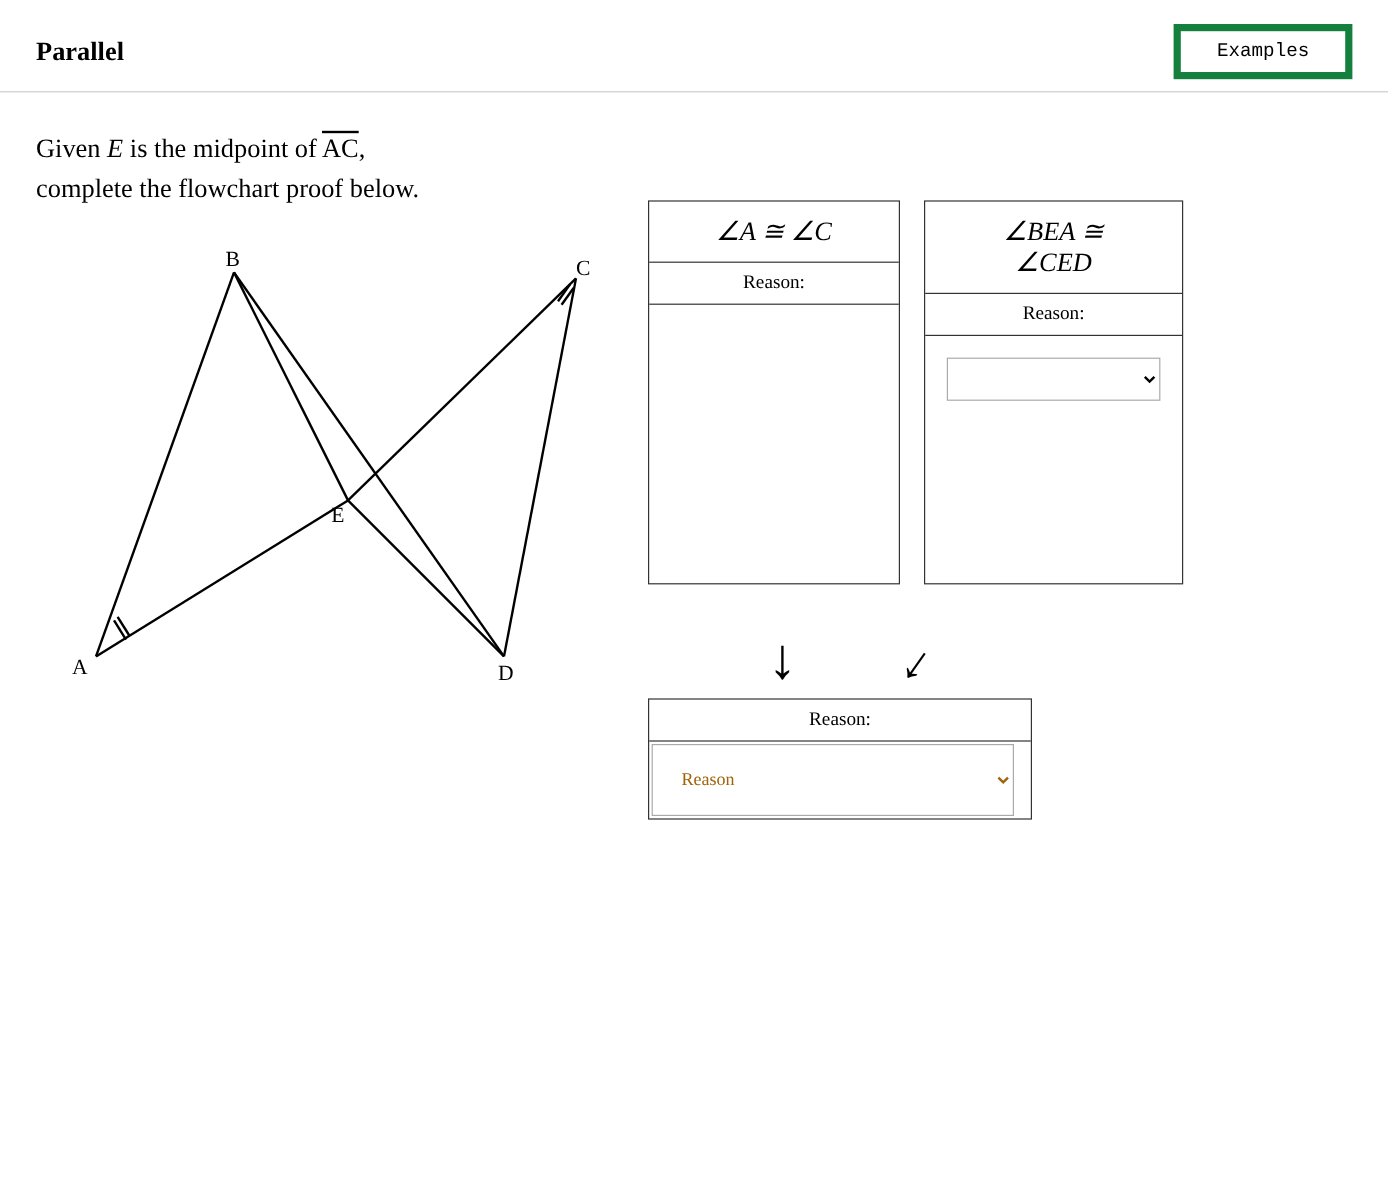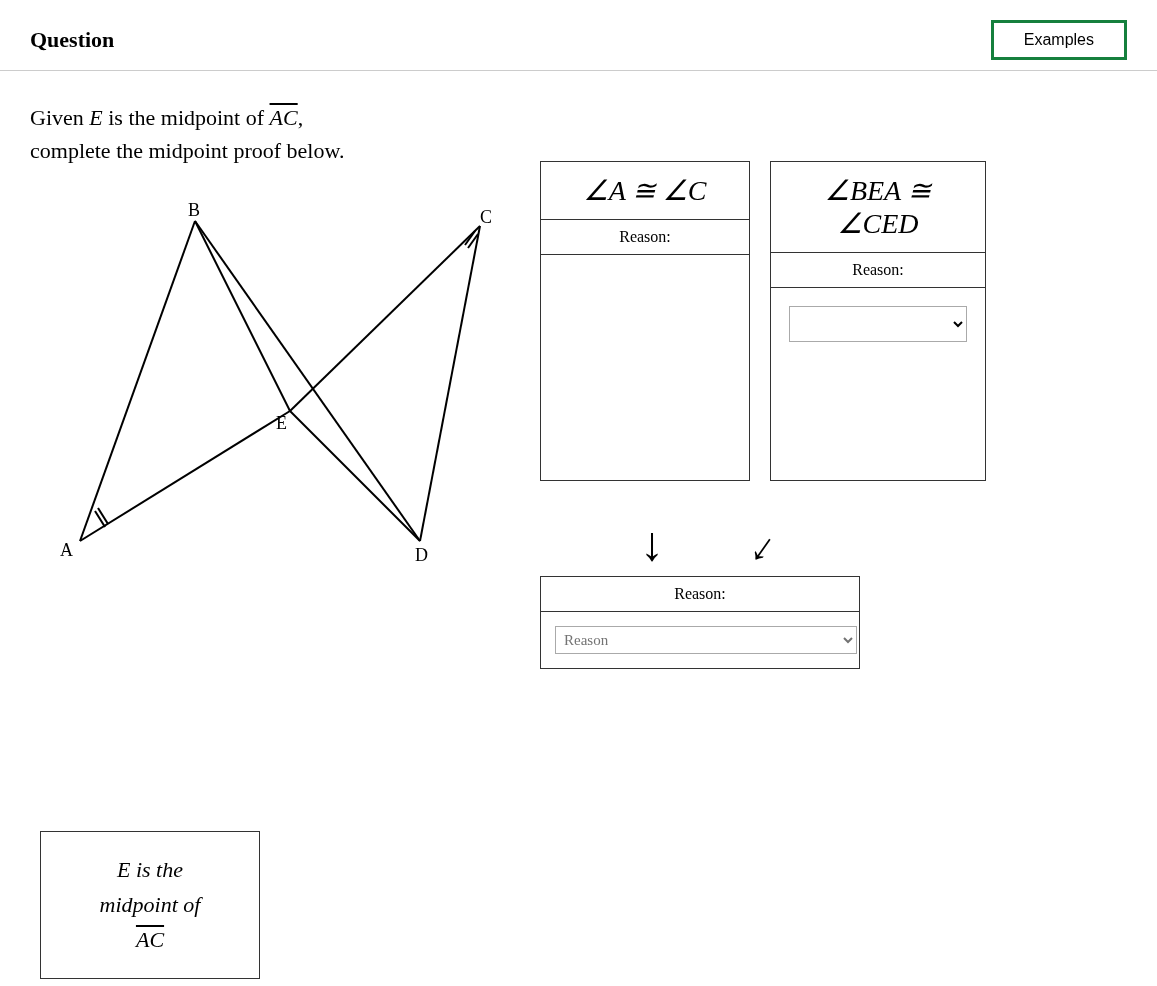--- a/index.html
+++ b/index.html
@@ -18,43 +18,42 @@
       align-items: center;
       padding: 20px 30px 10px 30px;
       border-bottom: 1px solid #ccc;
     }
     .question-label {
       font-weight: bold;
       font-size: 22px;
       margin-right: auto;
     }
     .examples-btn {
-      border: 3px solid #15803d;
+      border: 6px solid #15803d;
       padding: 8px 30px;
       font-size: 16px;
       background: #fff;
       cursor: pointer;
-      font-family: Liberation Sans, sans-serif;
+      font-family: Liberation Mono, monospace;
     }
 
     
     .main {
       padding: 30px 30px 30px 30px;
       position: relative;
     }
 
     .given-text {
       font-size: 22px;
       line-height: 1.5;
       margin-bottom: 30px;
       max-width: 480px;
     }
     .overline {
       text-decoration: overline;
-      font-style: italic;
     }
 
     
     .diagram-area {
       position: absolute;
       top: 100px;
       left: 20px;
       width: 520px;
       height: 420px;
     }
@@ -85,21 +84,21 @@
     }
 
     .proof-box-angle-bea {
       width: 216px;
       min-height: 300px;
     }
 
     .proof-box-header {
       padding: 12px 10px;
       text-align: center;
-      font-size: 28px;
+      font-size: 22px;
       font-style: italic;
       border-bottom: 1px solid #333;
     }
 
     .proof-box-reason-label {
       text-align: center;
       padding: 8px;
       font-size: 16px;
       border-bottom: 1px solid #333;
     }
@@ -176,50 +175,50 @@
     }
 
     
     svg {
       width: 480px;
       height: 420px;
     }
 
     .bottom-reason-select {
       width: calc(100% - 16px);
-      margin: 14px;
-      padding: 4px;
+      margin: 2px;
+      padding: 20px;
       font-size: 15px;
       font-family: Georgia, serif;
       border: 1px solid #aaa;
-      color: #737373;
+      color: #a16207;
       background: #fff;
       cursor: pointer;
     }
 
     .reason-label-center {
       text-align: center;
       padding: 8px;
       font-size: 16px;
       border-bottom: 1px solid #333;
     }
   </style>
 </head>
 <body>
 
 <div class="header">
-  <span class="question-label">Question</span>
+  <span class="question-label">Parallel</span>
   <button class="examples-btn">Examples</button>
 </div>
 
 <div class="main">
 
   <div class="given-text">
     <span>Given <em>E</em> is the midpoint of <span class="overline">AC</span>,</span><br>
-    <span>complete the midpoint proof below.</span>
+    <span>complete the flowchart proof below.</span>
   </div>
 
   <div class="diagram-area">
     <svg viewBox="0 0 480 420">
 
       <line x1="60" y1="370" x2="175" y2="50" stroke="#000" stroke-width="2"></line>
 
       <line x1="175" y1="50" x2="270" y2="240" stroke="#000" stroke-width="2"></line>
 
       <line x1="270" y1="240" x2="400" y2="370" stroke="#000" stroke-width="2"></line>
@@ -288,19 +287,14 @@
             <option value="aas">AAS</option>
             <option value="asa">ASA</option>
             <option value="sas">SAS</option>
           </select>
         </div>
       </div>
     </div>
 
   </div>
 
-  <div class="midpoint-box">
-    <span><em>E</em> is the</span><br>
-    <span>midpoint of</span><br>
-    <span class="overline">AC</span>
-  </div>
 
 </div>
 
 </body></html>

